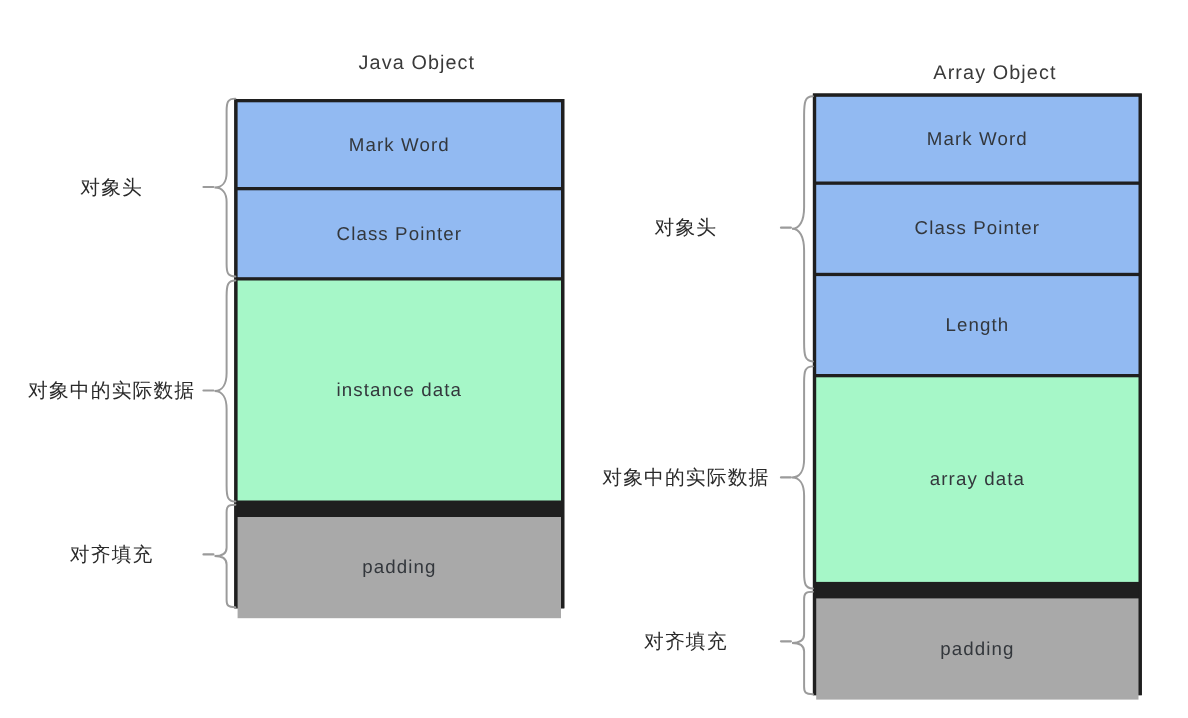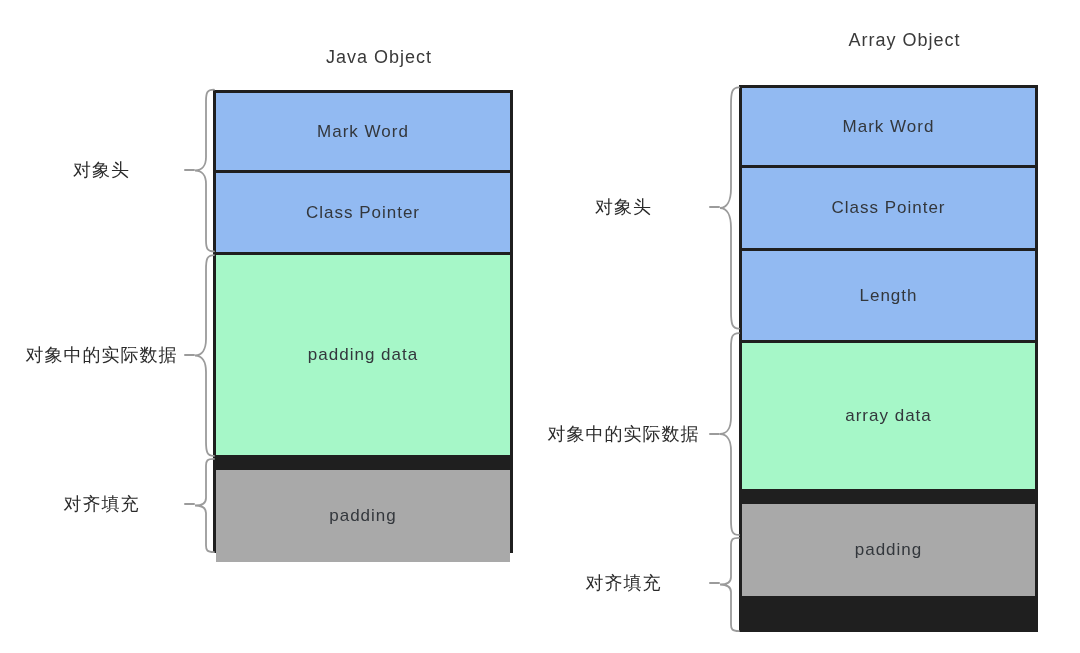--- a/index.html
+++ b/index.html
@@ -57,21 +57,21 @@
     <h2 class="title" style="left:213px; top:31px; width:300px;">Java Object</h2>
 
     <div class="stack" style="left:213px; top:90px; width:300px; height:463px;">
       <div class="row header" style="height:77px">
         <span class="row-label">Mark Word</span>
       </div>
       <div class="row header" style="height:79px">
         <span class="row-label">Class Pointer</span>
       </div>
       <div class="row data" style="height:200px">
-        <span class="row-label">padding data</span>
+        <span class="row-label">instance data</span>
       </div>
       <div class="row padding" style="height:92px">
         <span class="row-label">padding</span>
       </div>
     </div>
 
     <svg class="brace" style="left:194px; top:88px; width:20px; height:165px;" viewBox="0 0 20 100" preserveAspectRatio="none">
       <path d="M20,1 C13,1 12,3 12,8 L12,42 C12,47 8,50 1,50 C8,50 12,53 12,58 L12,92 C12,97 13,99 20,99"></path>
     </svg>
     <svg class="brace" style="left:194px; top:253px; width:20px; height:205px;" viewBox="0 0 20 100" preserveAspectRatio="none">
@@ -84,33 +84,33 @@
     <div class="tick" style="left:184px; top:169px; width:11px;"></div>
     <div class="tick" style="left:184px; top:354px; width:11px;"></div>
     <div class="tick" style="left:184px; top:503px; width:11px;"></div>
 
     <div class="group-label" style="left:20px; top:159px; width:163px;">对象头</div>
     <div class="group-label" style="left:20px; top:344px; width:163px;">对象中的实际数据</div>
     <div class="group-label" style="left:20px; top:493px; width:163px;">对齐填充</div>
   </section>
 
   <section>
-    <h2 class="title" style="left:739px; top:14px; width:299px;">Array Object</h2>
+    <h2 class="title" style="left:739px; top:40px; width:299px;">Array Object</h2>
 
     <div class="stack" style="left:739px; top:85px; width:299px; height:547px;">
       <div class="row header" style="height:77px">
         <span class="row-label">Mark Word</span>
       </div>
       <div class="row header" style="height:80px">
         <span class="row-label">Class Pointer</span>
       </div>
       <div class="row header" style="height:89px">
         <span class="row-label">Length</span>
       </div>
-      <div class="row data" style="height:146px">
+      <div class="row data" style="height:186px">
         <span class="row-label">array data</span>
       </div>
       <div class="row padding" style="height:92px">
         <span class="row-label">padding</span>
       </div>
     </div>
 
     <svg class="brace" style="left:719px; top:85px; width:20px; height:246px;" viewBox="0 0 20 100" preserveAspectRatio="none">
       <path d="M20,1 C13,1 12,3 12,8 L12,42 C12,47 8,50 1,50 C8,50 12,53 12,58 L12,92 C12,97 13,99 20,99"></path>
     </svg>

